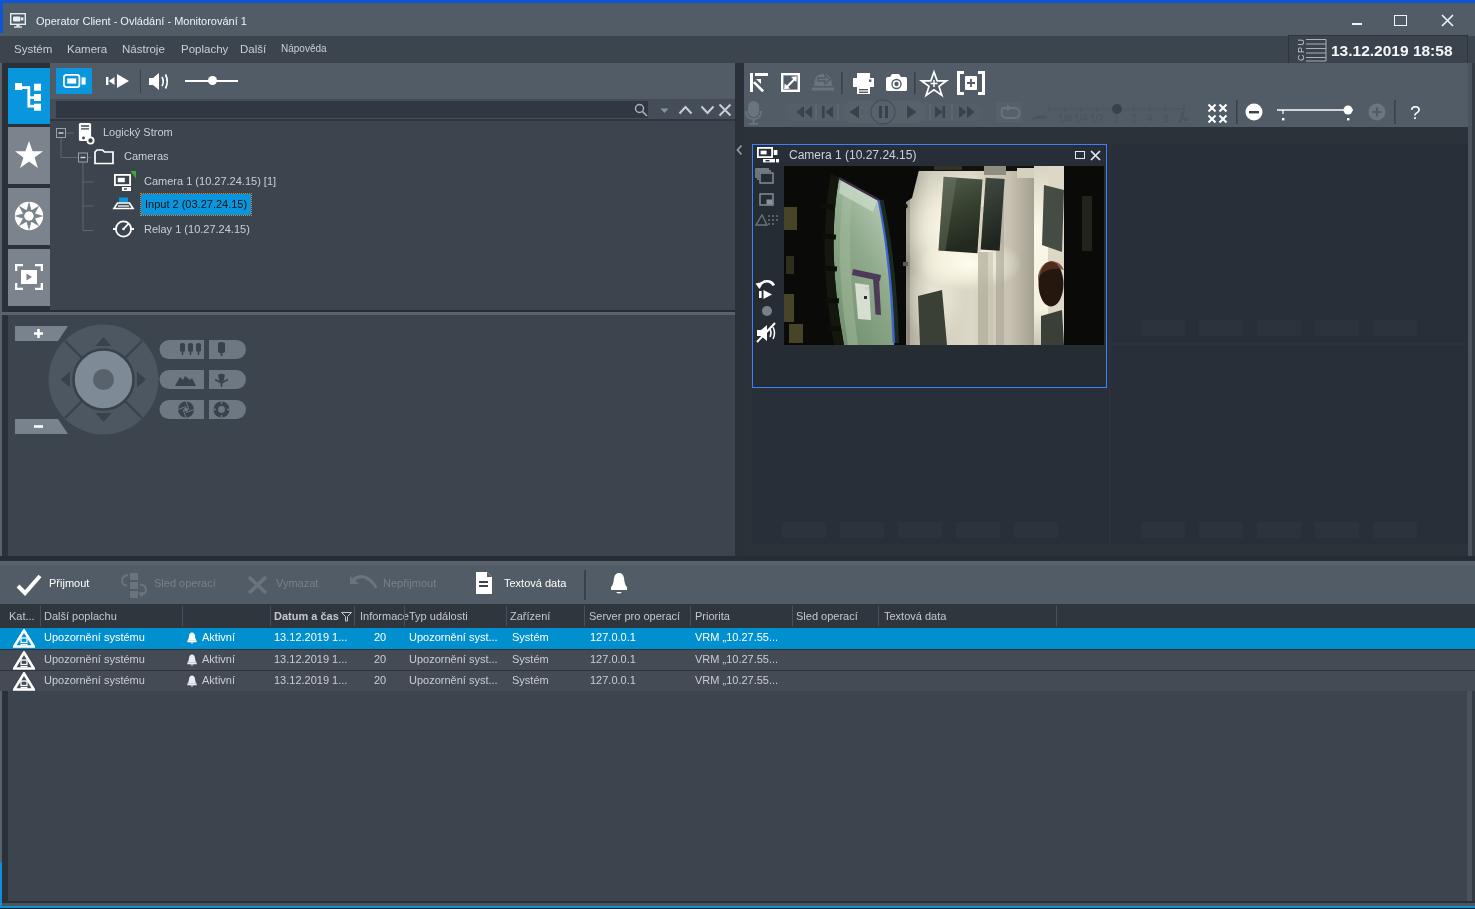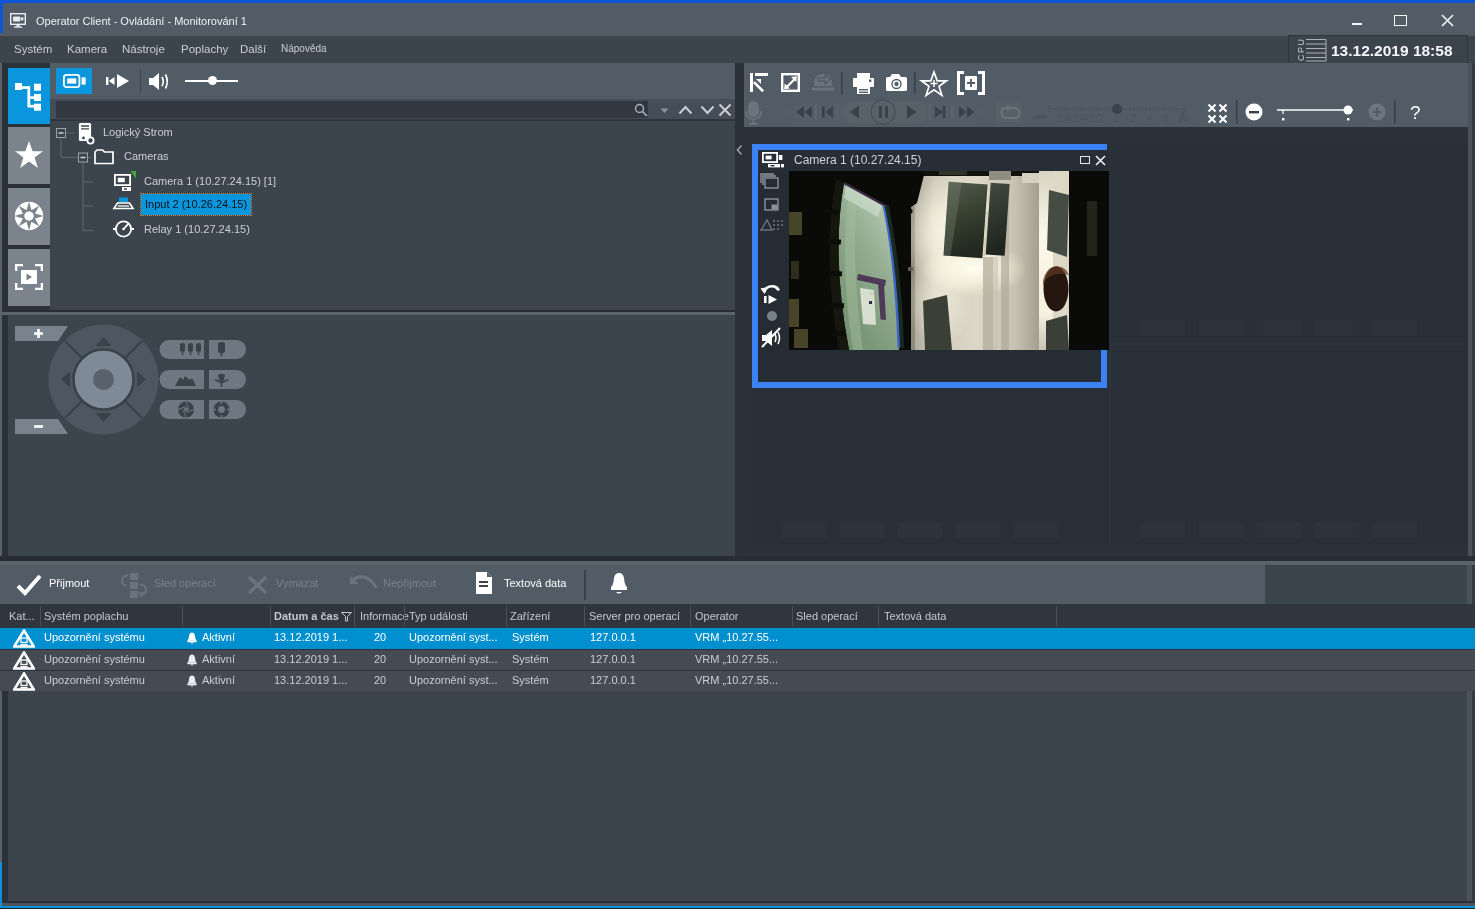--- a/index.html
+++ b/index.html
@@ -194,21 +194,21 @@
       <circle cx="10.5" cy="9" r="7.6" fill="none" stroke="#fff" stroke-width="1.8"></circle>
       <path d="M0 9 L2.9 9 M18.1 9 L21 9" stroke="#fff" stroke-width="1.8"></path>
       <path d="M10.5 9 L16 3.2" stroke="#fff" stroke-width="1.8"></path>
       <circle cx="10.5" cy="9" r="1.3" fill="#fff"></circle>
     </g>
   </svg>
   <div class="abs txt" style="left:53px;top:5px;">Logický Strom</div>
   <div class="abs txt" style="left:74px;top:29px;">Cameras</div>
   <div class="abs txt" style="left:94px;top:54px;">Camera 1 (10.27.24.15) [1]</div>
   <div class="abs" style="left:91px;top:73px;width:110px;height:21px;background:#0a96dc;outline:1px dotted #e08030;"></div>
-  <div class="abs txt" style="left:95px;top:77px;color:#0e1318;">Input 2 (10.26.24.15)</div>
+  <div class="abs txt" style="left:95px;top:77px;color:#0e1318;">Input 2 (03.27.24.15)</div>
   <div class="abs txt" style="left:94px;top:102px;">Relay 1 (10.27.24.15)</div>
 </div>
 
 <div class="abs" style="left:8px;top:310px;width:729px;height:2px;background:#272d34;"></div>
 <div class="abs" style="left:0px;top:312px;width:737px;height:3px;background:#5a626c;"></div>
 <div id="ptz" class="abs" style="left:8px;top:315px;width:729px;height:241px;background:#3c454e;">
   <svg class="abs" style="left:0;top:0;" width="280" height="135" viewBox="0 0 280 135">
 
     <path d="M7 11 L60 11 L50 26 L7 26 Z" fill="#78838e"></path>
     <path d="M30.5 14 L30.5 23 M26 18.5 L35 18.5" stroke="#fff" stroke-width="2.6"></path>
@@ -405,21 +405,21 @@
   <div class="abs" style="left:0;top:0;width:357px;height:199px;background:#282f38;"></div>
   <div class="abs" style="left:359px;top:0;width:357px;height:199px;background:#282f38;"></div>
   <div class="abs" style="left:0;top:201px;width:357px;height:199px;background:#282f38;"></div>
   <div class="abs" style="left:359px;top:201px;width:357px;height:199px;background:#282f38;"></div>
 
   <div class="abs" style="left:30px;top:378px;width:300px;height:16px;background:linear-gradient(90deg,#2c333c 0 44px,transparent 44px 58px,#2c333c 58px 102px,transparent 102px 116px,#2c333c 116px 160px,transparent 160px 174px,#2c333c 174px 218px,transparent 218px 232px,#2c333c 232px 276px,transparent 276px 300px);"></div>
   <div class="abs" style="left:389px;top:378px;width:300px;height:16px;background:linear-gradient(90deg,#2c333c 0 44px,transparent 44px 58px,#2c333c 58px 102px,transparent 102px 116px,#2c333c 116px 160px,transparent 160px 174px,#2c333c 174px 218px,transparent 218px 232px,#2c333c 232px 276px,transparent 276px 300px);"></div>
   <div class="abs" style="left:389px;top:176px;width:300px;height:16px;background:linear-gradient(90deg,#2c333c 0 44px,transparent 44px 58px,#2c333c 58px 102px,transparent 102px 116px,#2c333c 116px 160px,transparent 160px 174px,#2c333c 174px 218px,transparent 218px 232px,#2c333c 232px 276px,transparent 276px 300px);"></div>
 </div>
 
-<div id="tile" class="abs" style="left:752px;top:144px;width:355px;height:244px;border:6px solid #3b82f6;background:#262c34;">
+<div id="tile" class="abs" style="left:752px;top:144px;width:355px;height:244px;border:1px solid #3b82f6;background:#262c34;">
 
   <div class="abs" style="left:0;top:0;width:351px;height:21px;background:#282e37;"></div>
   <svg class="abs" style="left:4px;top:2px;" width="24" height="18" viewBox="0 0 24 18">
     <rect x="0.9" y="0.9" width="14.2" height="9.2" fill="none" stroke="#fff" stroke-width="1.8"></rect>
     <rect x="3.6" y="3.6" width="6" height="3.8" fill="#fff"></rect>
     <rect x="16.8" y="3" width="3.6" height="5" fill="#fff"></rect>
     <rect x="6" y="12" width="12" height="3.4" fill="#fff"></rect>
     <rect x="8.5" y="13" width="4" height="1.4" fill="#282e37"></rect>
     <rect x="19" y="12" width="3" height="3.4" fill="#fff"></rect>
   </svg>
@@ -585,21 +585,21 @@
     <polygon points="257,150 278,144 280,179 257,179" fill="#3a4038"></polygon>
 
     <rect x="280" y="0" width="40" height="179" fill="#0a0a08"></rect>
     <rect x="298" y="30" width="10" height="55" fill="#23231c"></rect>
   </svg>
 
 </div>
 
 <div class="abs" style="left:0;top:556px;width:1475px;height:5px;background:#272d34;"></div>
 <div class="abs" style="left:0;top:561px;width:1475px;height:4px;background:#5a626c;"></div>
-<div id="alarmbar" class="abs" style="left:0;top:565px;width:1265px;height:39px;background:#515c67;">
+<div id="alarmbar" class="abs" style="left:0;top:565px;width:1475px;height:39px;background:#515c67;">
   <svg class="abs" style="left:16px;top:9px;" width="26" height="22" viewBox="0 0 26 22">
     <path d="M2 12 L9 19 L24 2" fill="none" stroke="#fff" stroke-width="4"></path>
   </svg>
   <div class="abs txt" style="left:49px;top:12px;color:#fff;">Přijmout</div>
   <svg class="abs" style="left:121px;top:7px;" width="26" height="26" viewBox="0 0 26 26">
     <g fill="#6b737d">
       <rect x="9" y="1" width="8" height="7"></rect>
       <rect x="9" y="10" width="8" height="7"></rect>
       <rect x="9" y="19" width="8" height="7"></rect>
     </g>
@@ -624,31 +624,31 @@
   <div class="abs txt" style="left:504px;top:12px;color:#fff;">Textová data</div>
   <div class="abs" style="left:584px;top:5px;width:2px;height:30px;background:#39424b;"></div>
   <svg class="abs" style="left:609px;top:7px;" width="20" height="24" viewBox="0 0 20 24">
     <path d="M10 1 Q14 1 15 6 Q15.5 13 18 15 L2 15 Q4.5 13 5 6 Q6 1 10 1 Z" fill="#fff"></path>
     <rect x="2" y="15" width="16" height="3" fill="#fff"></rect>
     <path d="M7 20 Q10 23 13 20 Z" fill="#fff"></path>
   </svg>
 </div>
 <div id="alarmhead" class="abs" style="left:0;top:604px;width:1475px;height:24px;background:#2f363e;color:#c3c9cf;font-size:11px;">
   <div class="abs" style="left:9px;top:6px;">Kat...</div>
-  <div class="abs" style="left:44px;top:6px;">Systém poplachu</div>
+  <div class="abs" style="left:44px;top:6px;">Další poplachu</div>
   <div class="abs" style="left:186px;top:6px;margin-top:38px;">Stav poplachu</div>
   <div class="abs" style="left:274px;top:6px;font-weight:bold;">Datum a čas</div>
   <svg class="abs" style="left:341px;top:8px;" width="11" height="10" viewBox="0 0 11 10">
       <path d="M0.5 0.5 L10.5 0.5 L6.5 4.5 L6.5 9 L4.5 9 L4.5 4.5 Z" fill="none" stroke="#c3c9cf" stroke-width="1"></path>
     </svg>
   <div class="abs" style="left:360px;top:6px;">Informace</div>
   <div class="abs" style="left:409px;top:6px;">Typ události</div>
   <div class="abs" style="left:510px;top:6px;">Zařízení</div>
   <div class="abs" style="left:589px;top:6px;">Server pro operací</div>
-  <div class="abs" style="left:695px;top:6px;">Operator</div>
+  <div class="abs" style="left:695px;top:6px;">Priorita</div>
   <div class="abs" style="left:796px;top:6px;">Sled operací</div>
   <div class="abs" style="left:884px;top:6px;">Textová data</div>
   <div class="abs" style="left:40px;top:2px;width:1px;height:20px;background:#49505a;"></div>
   <div class="abs" style="left:182px;top:2px;width:1px;height:20px;background:#49505a;"></div>
   <div class="abs" style="left:270px;top:2px;width:1px;height:20px;background:#49505a;"></div>
   <div class="abs" style="left:354px;top:2px;width:1px;height:20px;background:#49505a;"></div>
   <div class="abs" style="left:404px;top:2px;width:1px;height:20px;background:#49505a;"></div>
   <div class="abs" style="left:506px;top:2px;width:1px;height:20px;background:#49505a;"></div>
   <div class="abs" style="left:584px;top:2px;width:1px;height:20px;background:#49505a;"></div>
   <div class="abs" style="left:690px;top:2px;width:1px;height:20px;background:#49505a;"></div>

